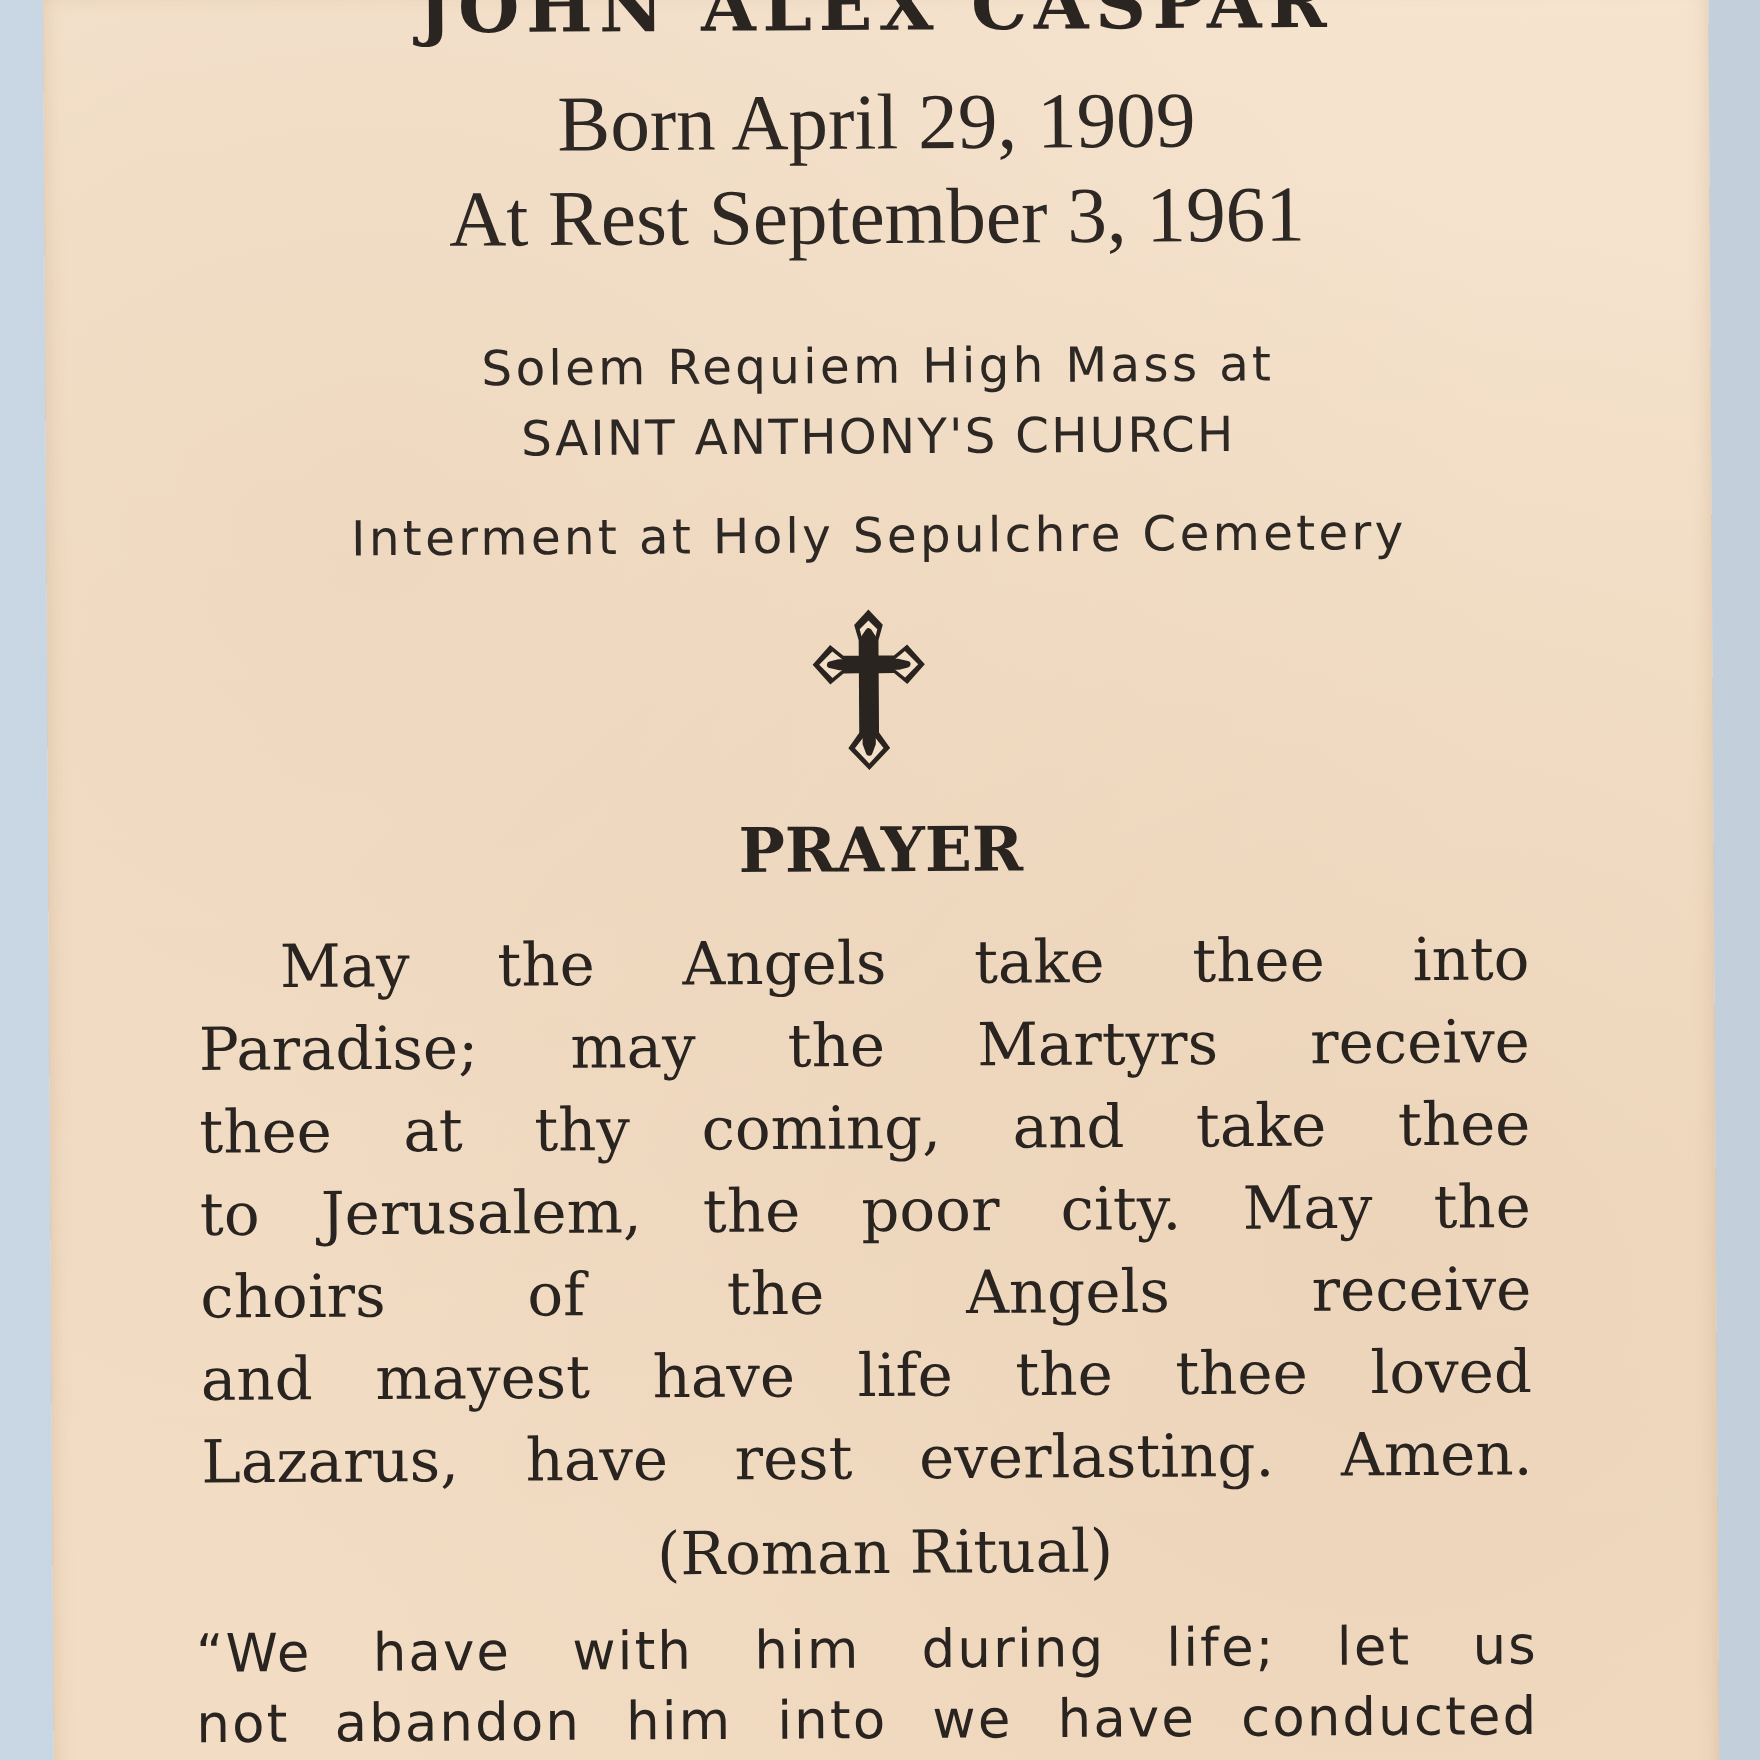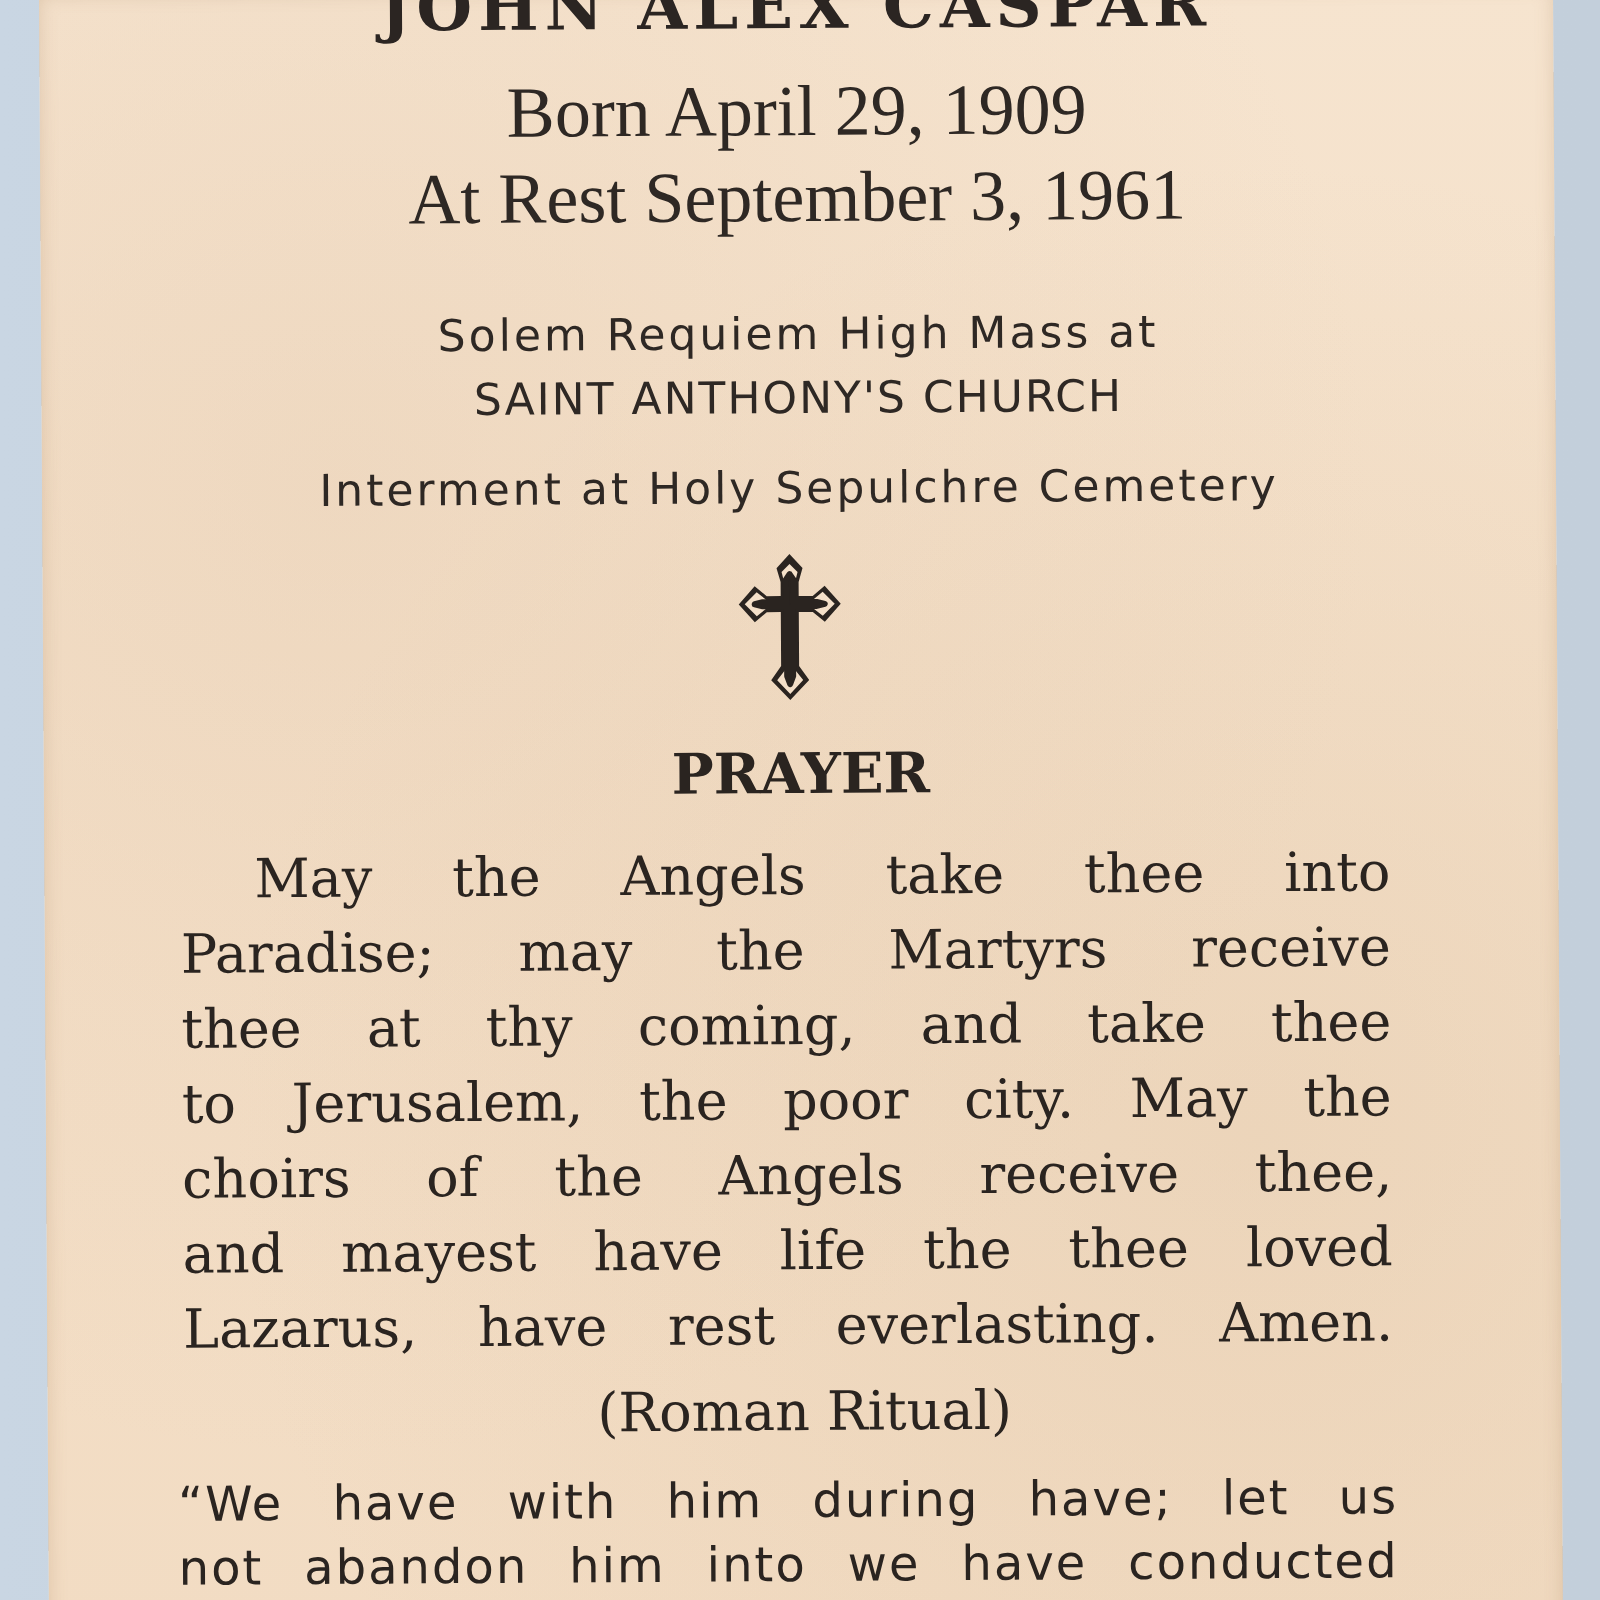--- a/index.html
+++ b/index.html
@@ -108,21 +108,20 @@
       <span>city.</span>
       <span>May</span>
       <span>the</span>
     </div>
     <div class="pline">
       <span>choirs</span>
       <span>of</span>
       <span>the</span>
       <span>Angels</span>
       <span>receive</span>
-      <span>thee,</span>
     </div>
     <div class="pline">
       <span>and</span>
       <span>mayest</span>
       <span>have</span>
       <span>life</span>
       <span>the</span>
       <span>thee</span>
       <span>loved</span>
     </div>
@@ -137,21 +136,21 @@
 
   <div class="line ritual">(Roman Ritual)</div>
 
   <div class="quote">
     <div class="qline">
       <span>“We</span>
       <span>have</span>
       <span>with</span>
       <span>him</span>
       <span>during</span>
-      <span>have;</span>
+      <span>life;</span>
       <span>let</span>
       <span>us</span>
     </div>
     <div class="qline">
       <span>not</span>
       <span>abandon</span>
       <span>him</span>
       <span>into</span>
       <span>we</span>
       <span>have</span>

